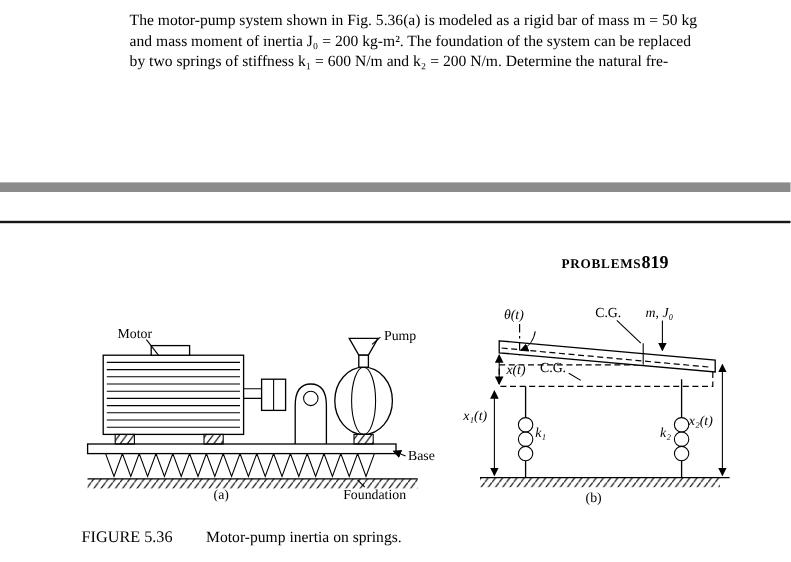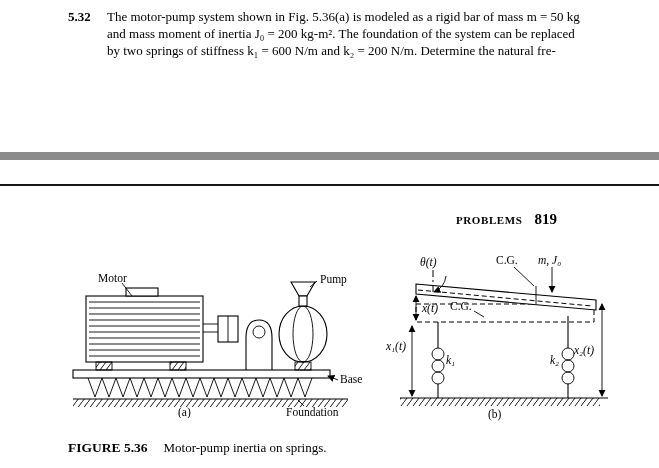--- a/index.html
+++ b/index.html
@@ -2,54 +2,53 @@
 <html><head>
 <meta charset="utf-8">
 <style>
   html,body{margin:0;padding:0;background:#ffffff;}
   .page{position:relative;width:659px;height:468px;background:#ffffff;
         font-family:"Liberation Serif",serif;color:#000;overflow:hidden;}
 
   
   .problem{position:absolute;top:8px;left:68px;width:530px;display:flex;}
   .problem-number{font-weight:bold;font-size:13px;width:39px;flex:0 0 39px;line-height:17px;}
-  .problem-text{font-size:13px;line-height:17px;}
+  .problem-text{font-size:13px;line-height:17px;margin-left:40px;}
   .pline{white-space:nowrap;}
 
   
   .gray-rule{position:absolute;top:152px;left:0;width:659px;height:8px;background:#8b8b8b;}
   .black-rule{position:absolute;top:184px;left:0;width:659px;height:2px;background:#161616;}
 
   
-  .running-head{position:absolute;top:211px;right:102px;display:flex;align-items:baseline;gap:12px;}
+  .running-head{position:absolute;top:211px;right:102px;display:flex;align-items:baseline;gap:0;}
   .rh-label{font-weight:bold;font-size:11px;letter-spacing:0.6px;}
   .rh-page{font-weight:bold;font-size:15px;}
 
   
   .fig-a{position:absolute;left:58px;top:266px;}
   .fig-b{position:absolute;left:386px;top:250px;}
   .sv{font-family:"Liberation Serif",serif;font-size:11.5px;fill:#000;}
   .it{font-style:italic;}
   .ln{stroke:#000;stroke-width:1.1;fill:none;}
   .thin{stroke:#000;stroke-width:0.9;fill:none;}
   .solidfill{fill:#ffffff;stroke:#000;stroke-width:1.1;}
   .dash{stroke:#000;stroke-width:1;fill:none;stroke-dasharray:5 3;}
   .dashdot{stroke:#000;stroke-width:1;fill:none;stroke-dasharray:7 3 2 3;}
 
   
   .caption{position:absolute;top:440px;left:68px;font-size:13px;}
-  .cap-label{font-weight:bold;margin-right:16px;font-size:13.5px;}
+  .cap-label{font-weight:normal;margin-right:28px;font-size:13.5px;}
 </style>
 </head>
 <body>
 
 <div class="page">
 
   <div class="problem">
-    <div class="problem-number">5.32</div>
     <div class="problem-text">
       <div class="pline">The motor-pump system shown in Fig. 5.36(a) is modeled as a rigid bar of mass m = 50 kg</div>
       <div class="pline">and mass moment of inertia J₀ = 200 kg-m². The foundation of the system can be replaced</div>
       <div class="pline">by two springs of stiffness k₁ = 600 N/m and k₂ = 200 N/m. Determine the natural fre-</div>
     </div>
   </div>
 
   <div class="gray-rule"></div>
   <div class="black-rule"></div>
 

